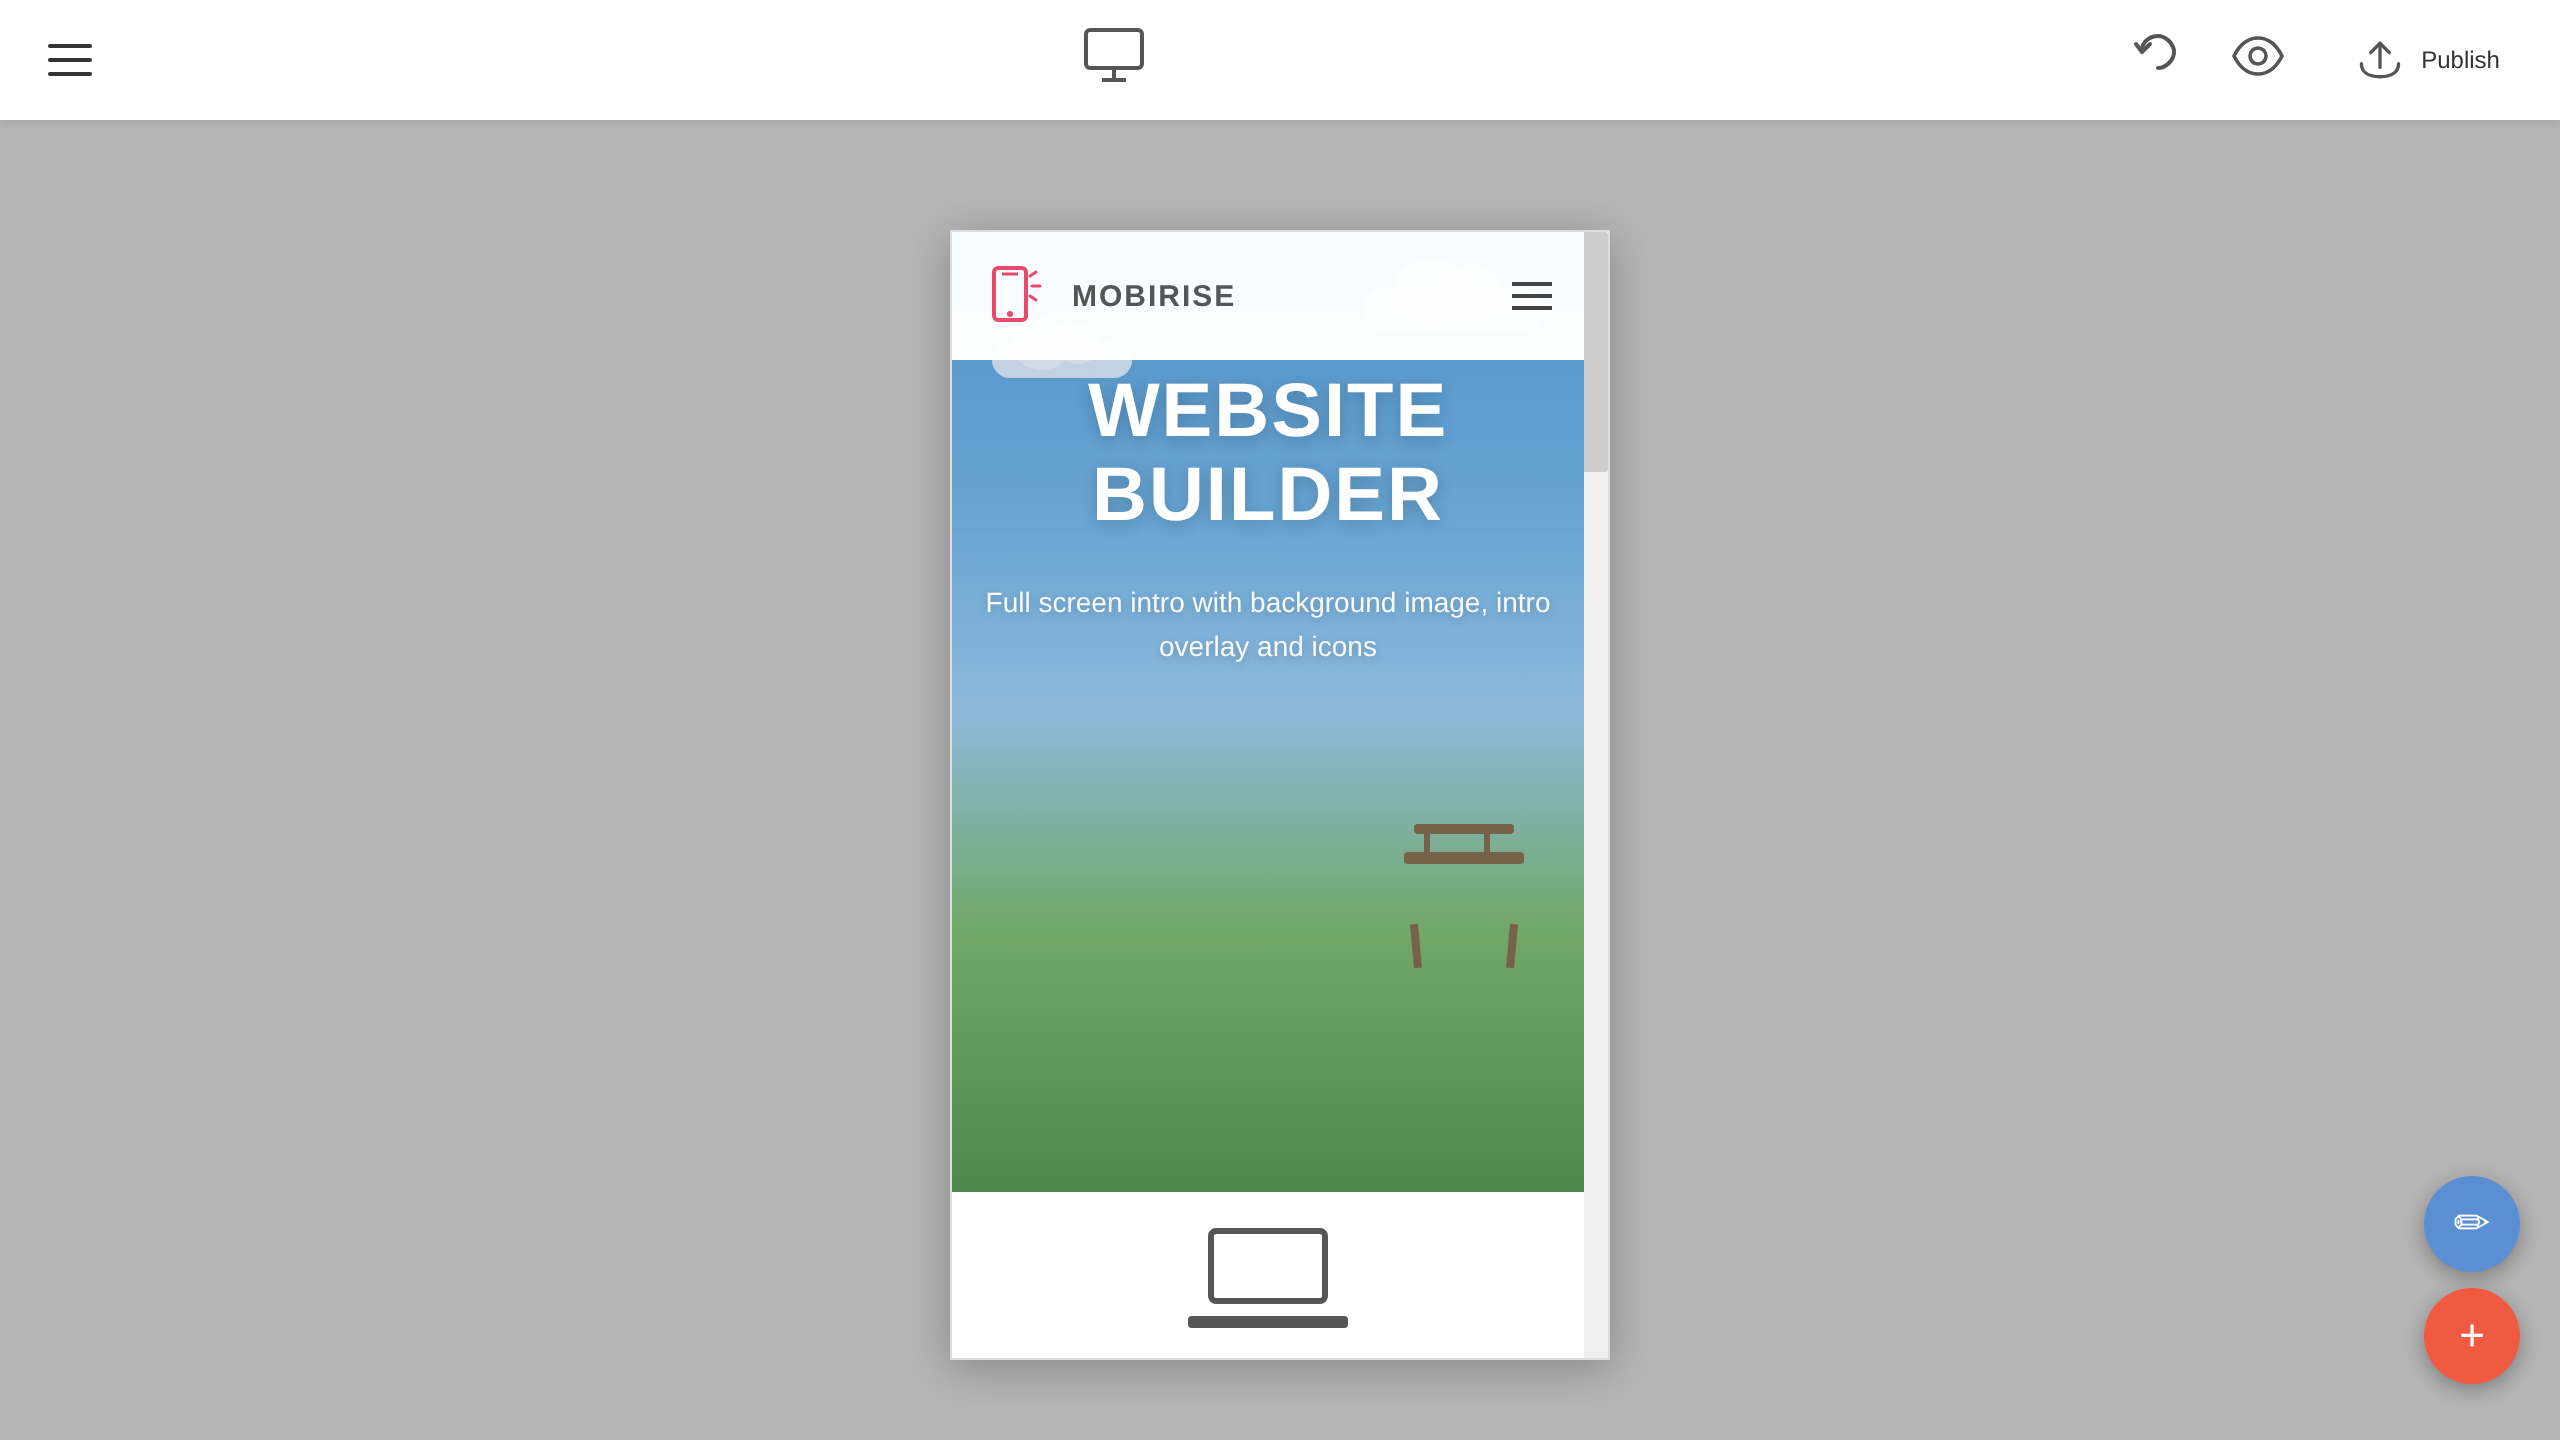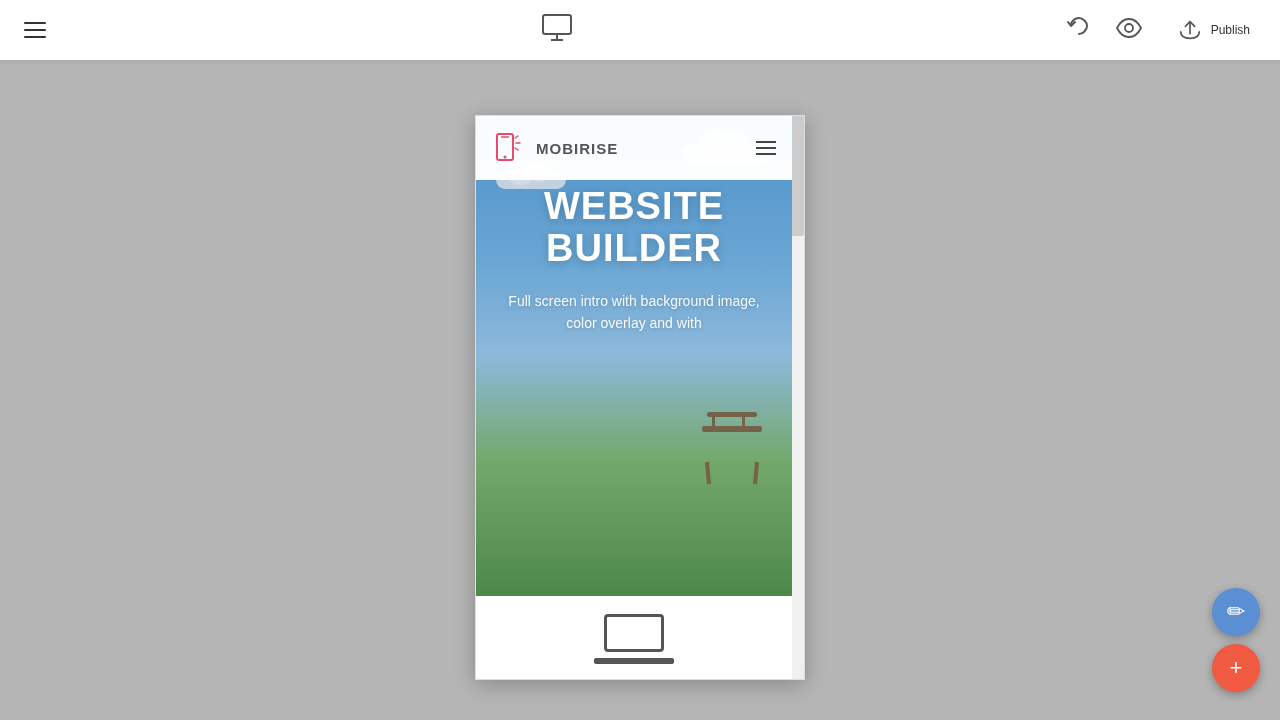--- a/index.html
+++ b/index.html
@@ -480,21 +480,21 @@
             <div class="bench-leg2"></div>
           </div>
 
           <div class="hero-overlay"></div>
 
           <div class="hero-content">
             <div class="hero-title">
               <div>WEBSITE</div>
               <div>BUILDER</div>
             </div>
-            <div class="hero-subtitle">Full screen intro with background image, color overlay and with</div>
+            <div class="hero-subtitle">Full screen intro with background image, intro overlay and icons</div>
           </div>
         </div>
       </div>
 
       <div id="page-nav">
         <div class="brand-logo">
 
           <svg class="brand-icon" viewBox="0 0 36 36" xmlns="http://www.w3.org/2000/svg">
 
             <rect x="5" y="4" width="16" height="26" rx="2" ry="2" fill="none" stroke="#e84a6b" stroke-width="2"></rect>

